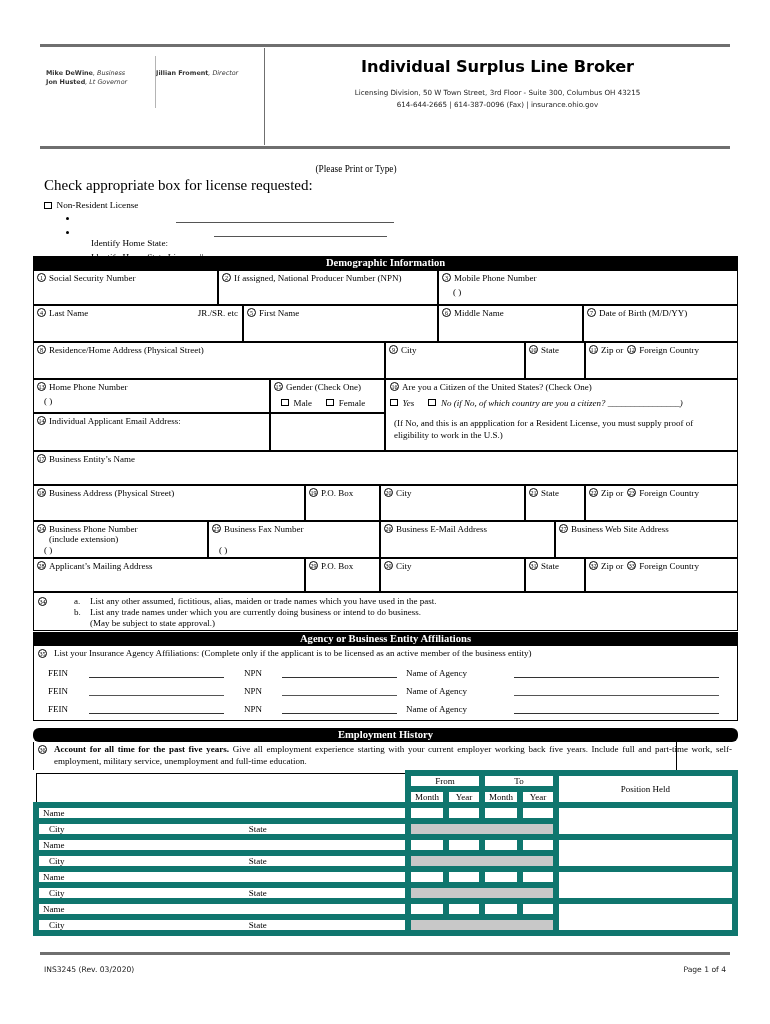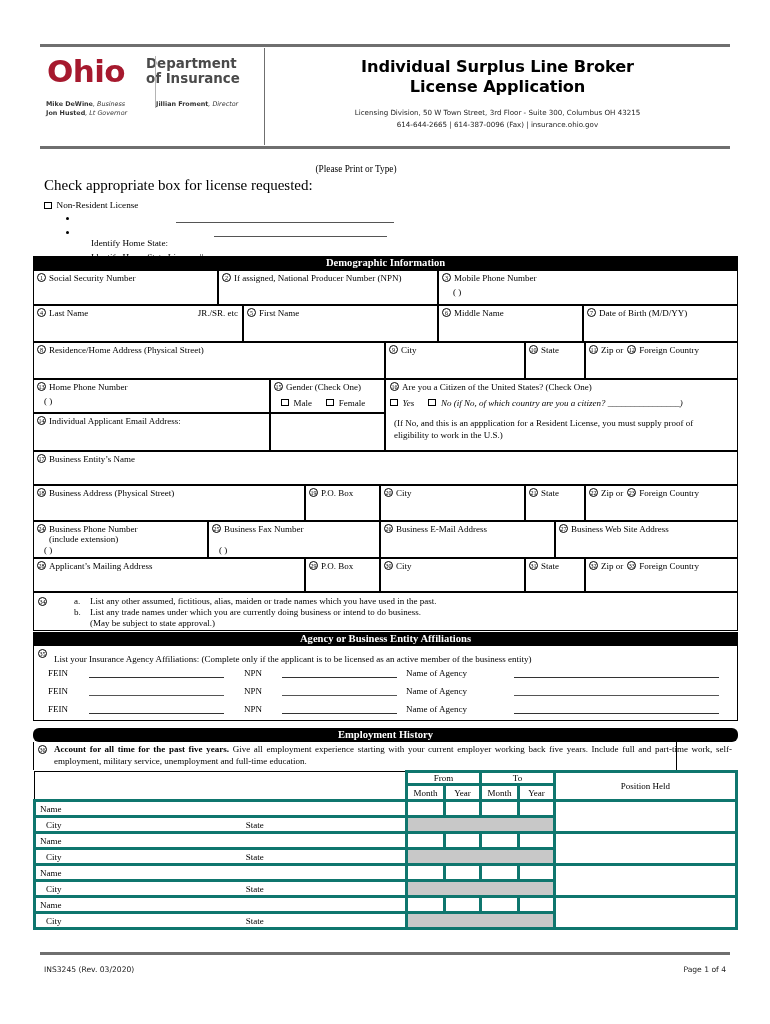--- a/index.html
+++ b/index.html
@@ -80,56 +80,48 @@
     font-family:"Liberation Serif", serif; margin-right:3px;
   }
   .cell { position:absolute; border:1px solid #000; background:#fff; }
   .cell .lbl { position:absolute; left:3px; top:2px; white-space:nowrap; font-size:9px; }
   .sub { position:absolute; font-size:9px; }
 
   .phone-paren { position:absolute; font-size:9px; }
   .grey { background:#c8c8c8; }
 
   table.emp { border-collapse:collapse; width:100%; font-size:9px; }
-  table.emp td { border:3px solid #0f766e; padding:0; height:16px; }
+  table.emp td { border:6px solid #0f766e; padding:0; height:16px; }
 
   .footer-rule { position:absolute; left:40px; top:952px; width:690px; height:2.5px; background:#6f6f6f; }
   .footer-left { position:absolute; left:44px; top:965px; font-family:"DejaVu Sans", sans-serif; font-size:7.6px; color:#222; }
   .footer-right { position:absolute; right:44px; top:965px; font-family:"DejaVu Sans", sans-serif; font-size:7.6px; color:#222; }
 </style>
 </head>
 <body>
 
 <div class="page">
 
   <div class="hdr-rule top"></div>
   <div class="hdr">
     <div class="hdr-left">
       <div class="hdr-divider-in"></div>
       <div class="hdr-divider-out"></div>
-      <div class="ohio-wrap">
-        <div class="ohio-logo">Ohio</div>
-        <div class="dept">
-          <div>Department</div>
-          <div>of Insurance</div>
-        </div>
-      </div>
       <div class="officials">
         <div class="col1">
           <div><b>Mike DeWine</b><i>, Business</i></div>
           <div><b>Jon Husted</b><i>, Lt Governor</i></div>
         </div>
         <div class="col2">
           <div><b>Jillian Froment</b><i>, Director</i></div>
         </div>
       </div>
     </div>
     <div class="hdr-right">
       <div class="form-title">Individual Surplus Line Broker</div>
-      <div class="form-title">License Application</div>
       <div class="addr-line">Licensing Division, 50 W Town Street, 3rd Floor - Suite 300, Columbus OH 43215</div>
       <div class="addr-line" style="margin-top:1px;">614-644-2665  |  614-387-0096 (Fax)  |  insurance.ohio.gov</div>
     </div>
   </div>
   <div class="hdr-rule bottom"></div>
 
   <div class="print-type">(Please Print or Type)</div>
 
   <div class="chk-block">
     <div class="chk-title">Check appropriate box for license requested:</div>
@@ -273,21 +265,21 @@
     <span class="sub" style="left:56px; top:3px;">List any other assumed, fictitious, alias, maiden or trade names which you have used in the past.</span>
     <span class="sub" style="left:40px; top:14px;">b.</span>
     <span class="sub" style="left:56px; top:14px;">List any trade names under which you are currently doing business or intend to do business.</span>
     <span class="sub" style="left:56px; top:25px;">(May be subject to state approval.)</span>
   </div>
 
   <div class="band" style="position:absolute; left:33px; top:632px; width:705px; height:14px;">Agency or Business Entity Affiliations</div>
 
   <div class="cell" style="left:33px; top:646px; width:705px; height:75px; border-top:none;">
     <span class="num" style="position:absolute; left:4px; top:3px;">35</span>
-    <span class="sub" style="left:20px; top:8px;">List your Insurance Agency Affiliations: (Complete only if the applicant is to be licensed as an active member of the business entity)</span>
+    <span class="sub" style="left:20px; top:2px;">List your Insurance Agency Affiliations: (Complete only if the applicant is to be licensed as an active member of the business entity)</span>
 
     <span class="sub" style="left:14px; top:22px;">FEIN</span>
     <span style="position:absolute; left:55px; top:31px; width:135px; border-bottom:1px solid #333;"></span>
     <span class="sub" style="left:210px; top:22px;">NPN</span>
     <span style="position:absolute; left:248px; top:31px; width:115px; border-bottom:1px solid #333;"></span>
     <span class="sub" style="left:372px; top:22px;">Name of Agency</span>
     <span style="position:absolute; left:480px; top:31px; width:205px; border-bottom:1px solid #333;"></span>
 
     <span class="sub" style="left:14px; top:40px;">FEIN</span>
     <span style="position:absolute; left:55px; top:49px; width:135px; border-bottom:1px solid #555;"></span>

